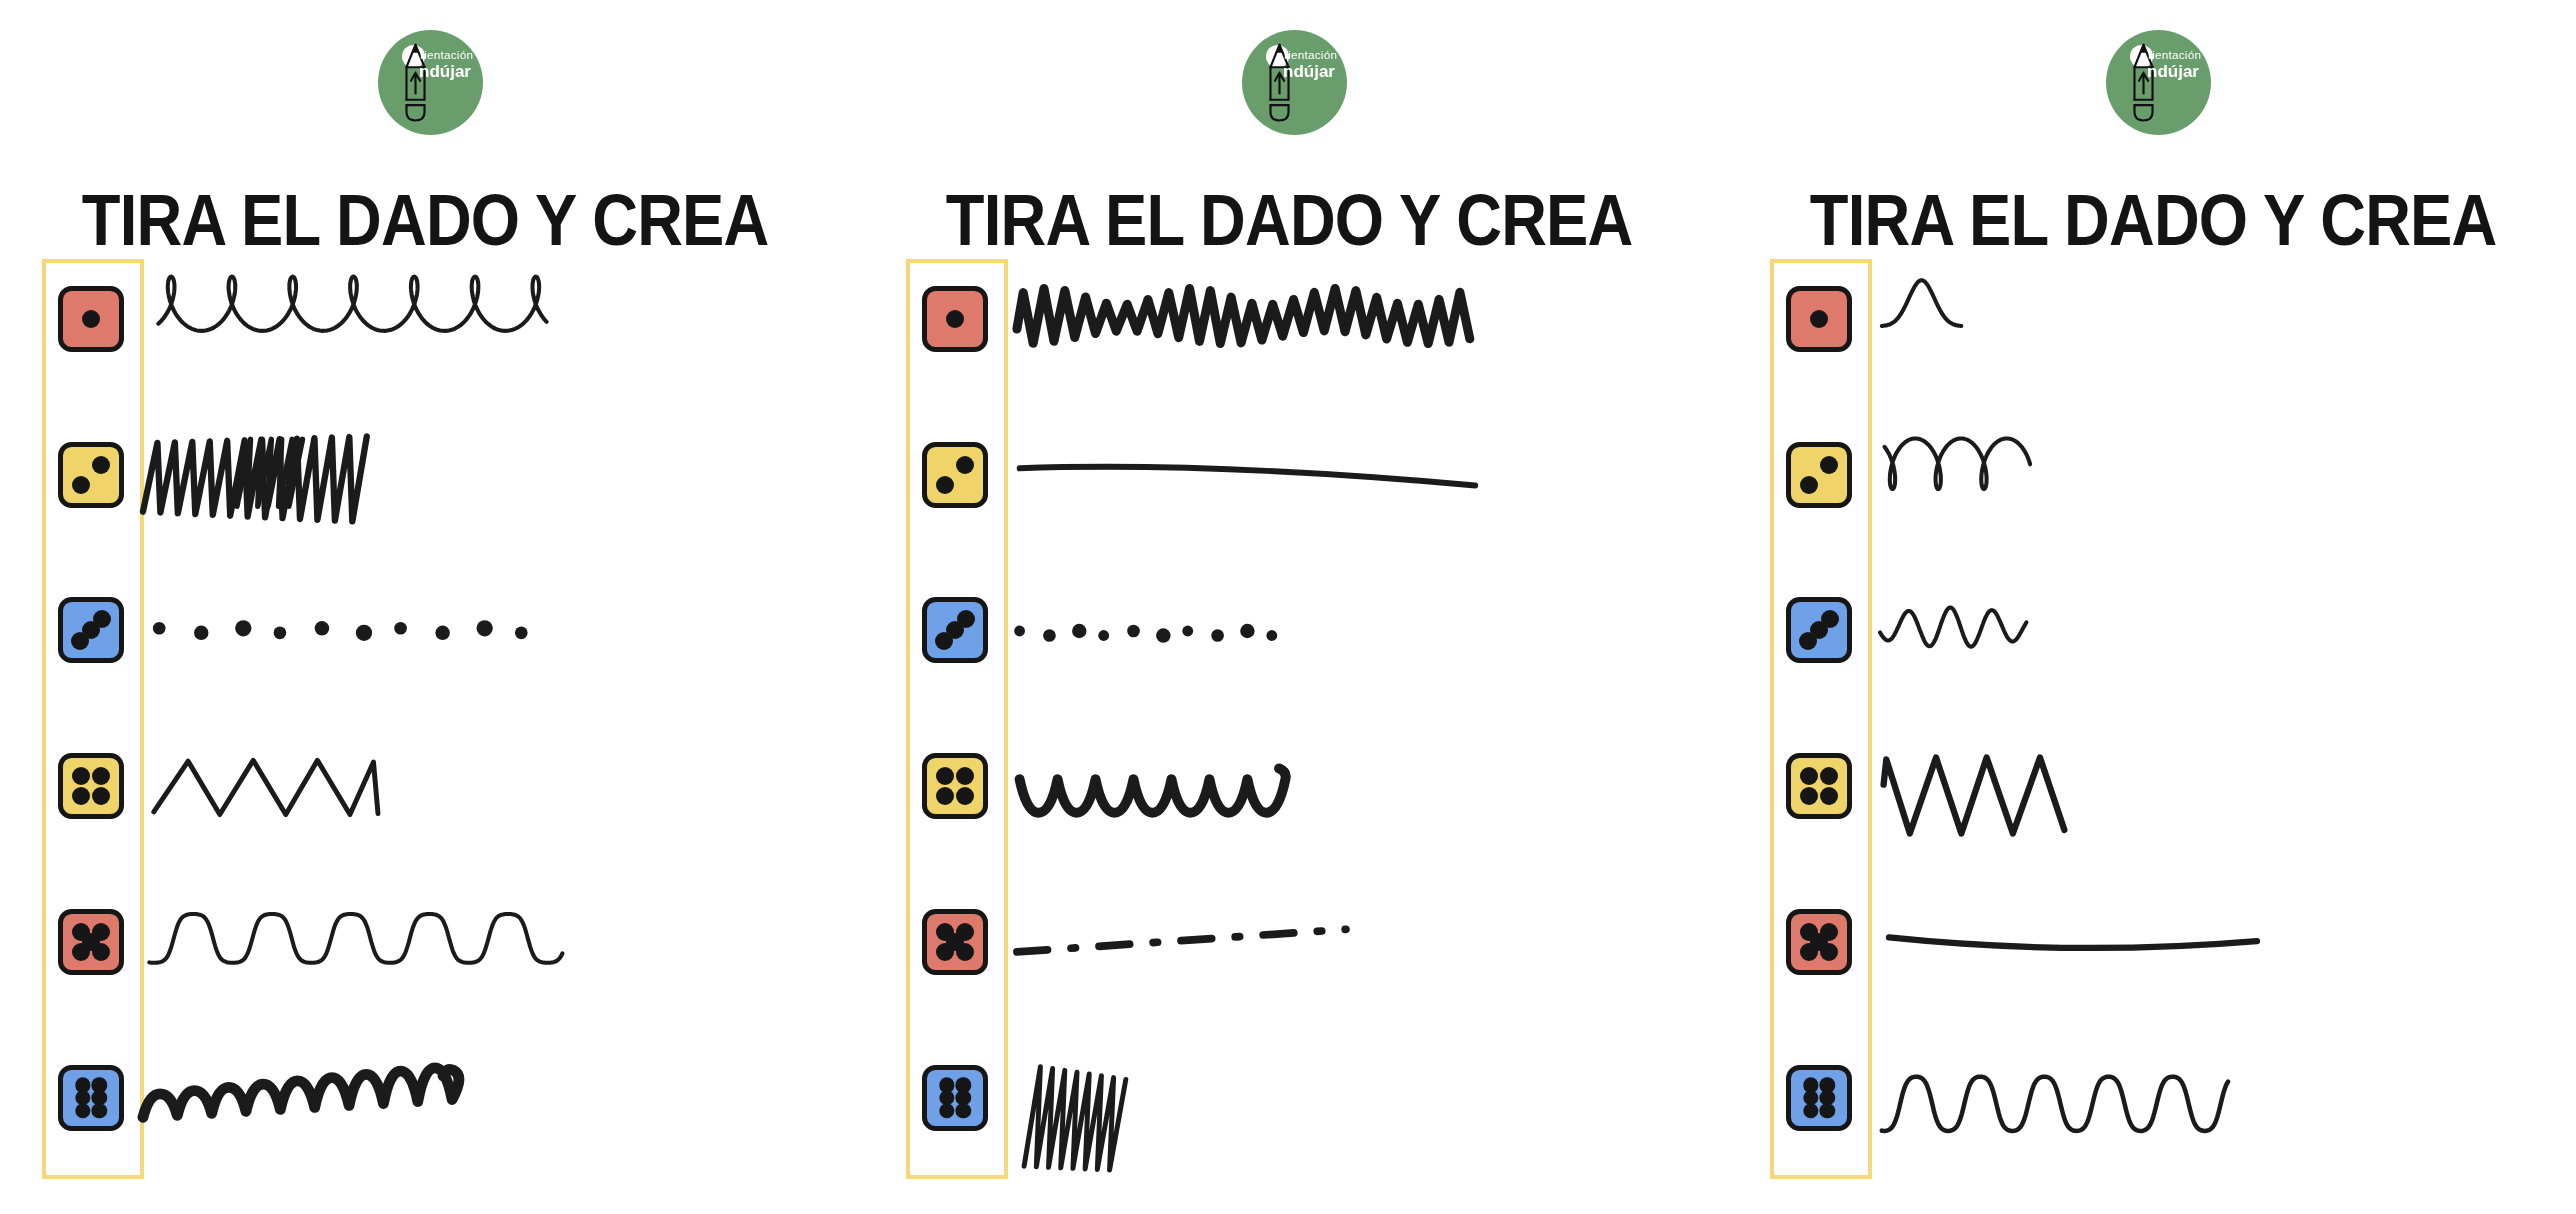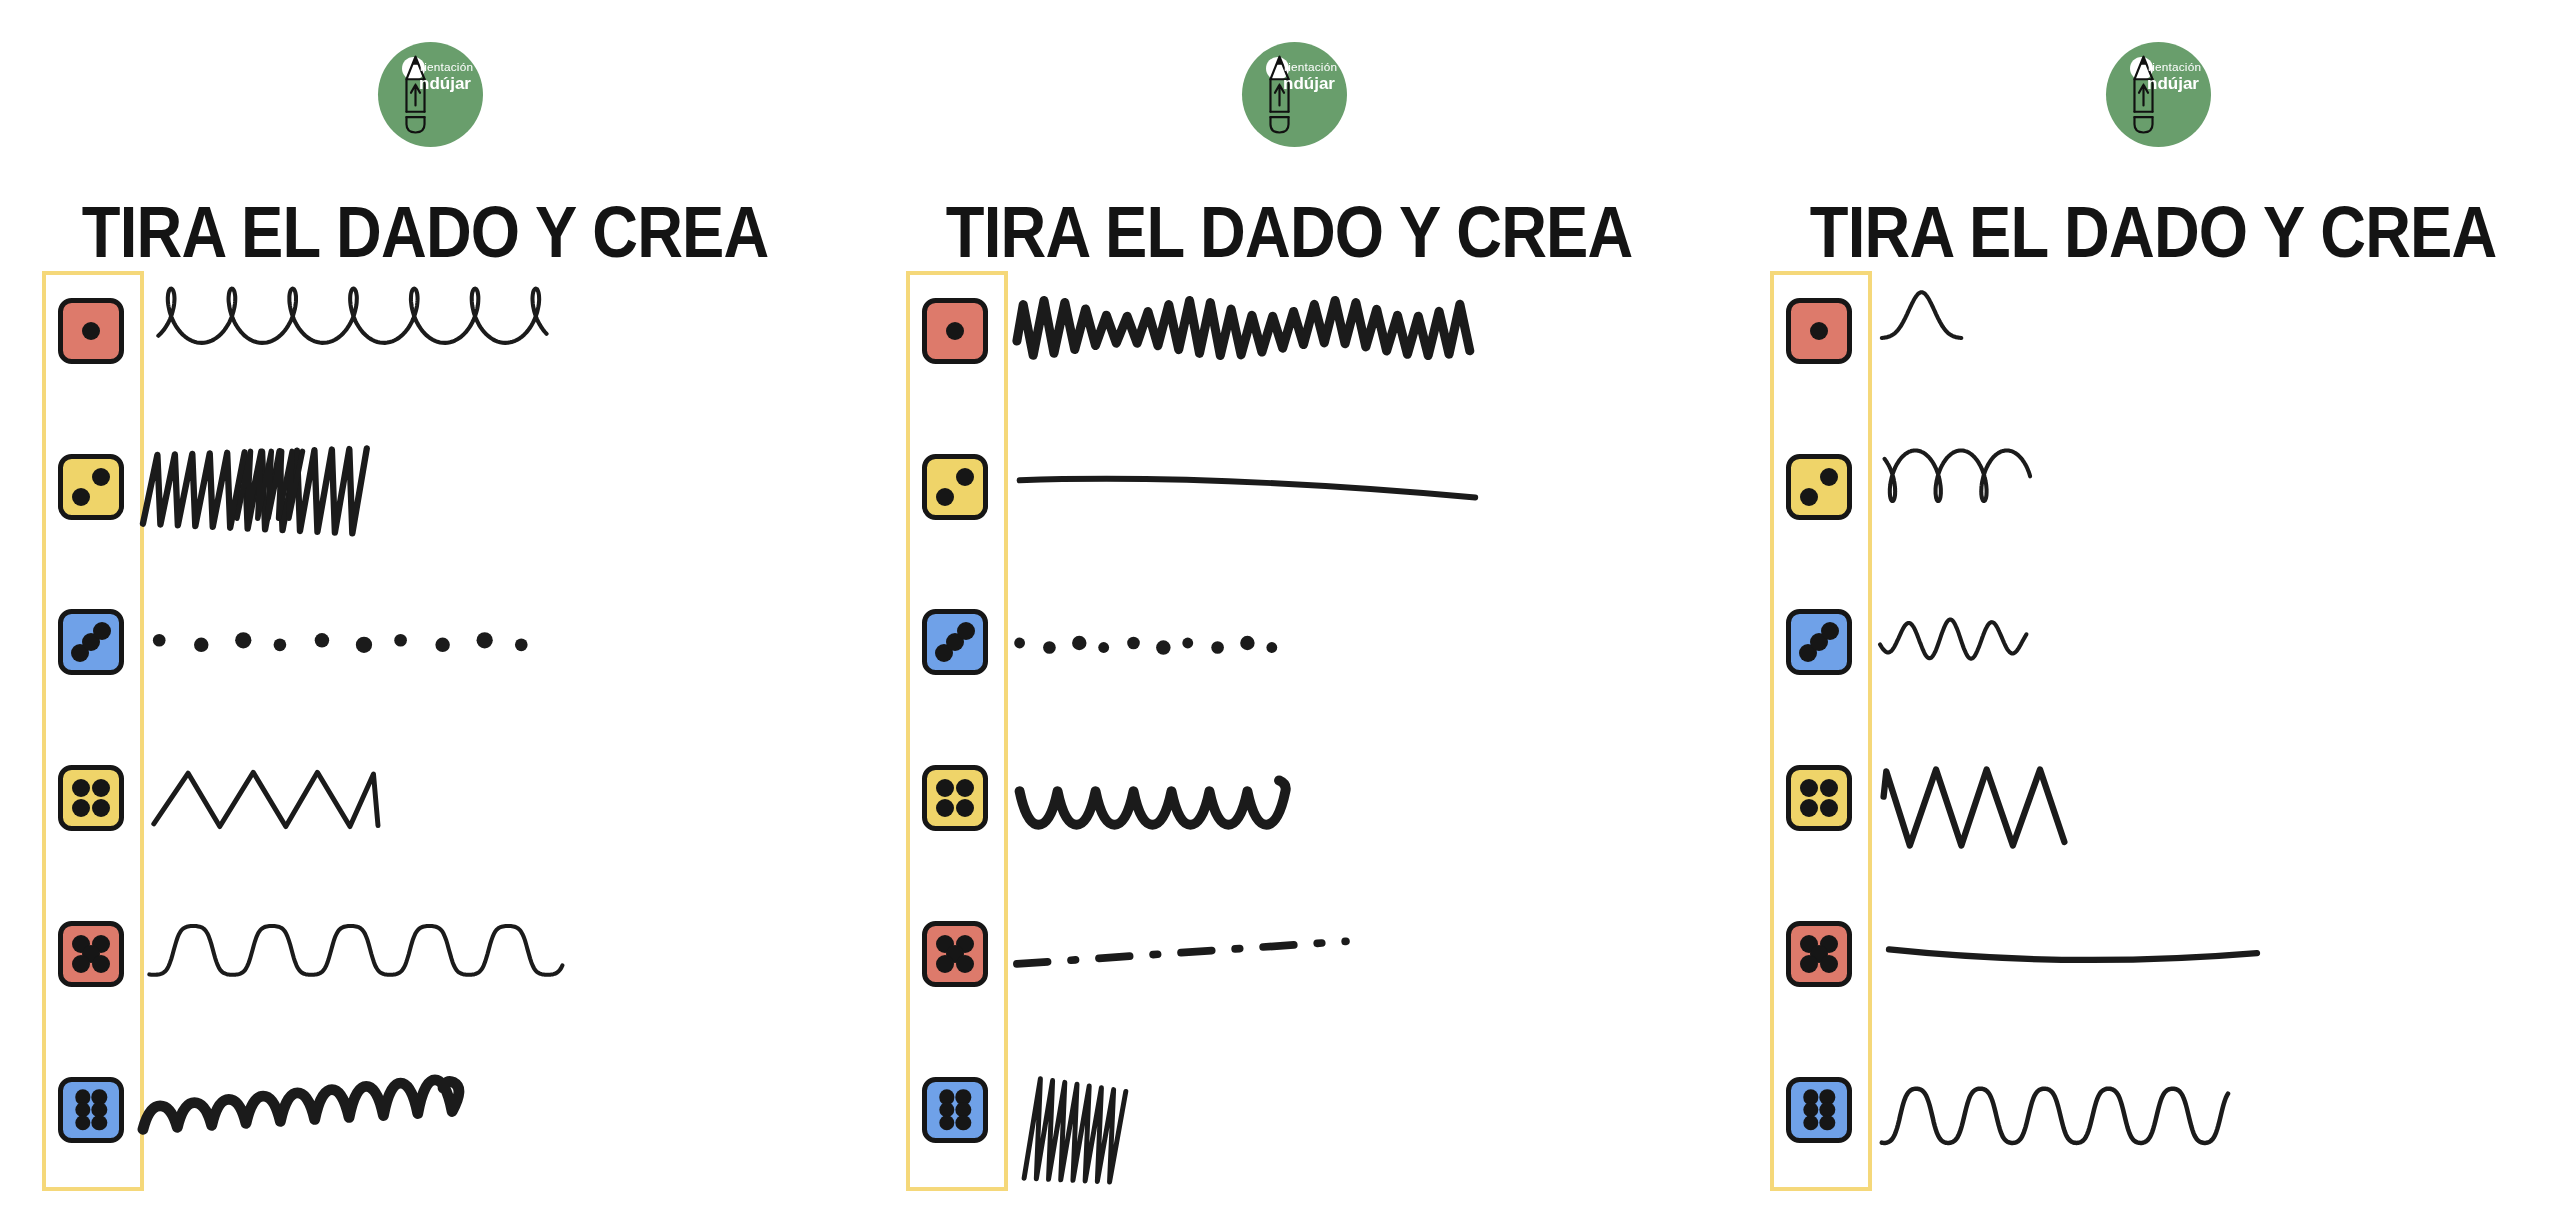--- a/index.html
+++ b/index.html
@@ -1,20 +1,20 @@
 <!DOCTYPE html>
 <html style="font-size:14.5px"><head>
 <meta charset="utf-8">
 <style>
   html,body{margin:0;padding:0;}
   body{
     width:2576px;height:1215px;position:relative;background:#ffffff;
     font-family:"Liberation Sans",sans-serif;overflow:hidden;
   }
-  .panel{position:absolute;top:12px;width:850px;height:852px;padding-left:45px;}
+  .panel{position:absolute;top:0;width:850px;height:852px;padding-left:45px;}
 
   
   .logo{position:absolute;left:378px;top:30px;width:105px;height:105px;border-radius:50%;}
   .logo-dot{position:absolute;left:23.5px;top:14.5px;width:23.5px;height:23.5px;border-radius:50%;background:#ffffff;}
   .logo-pencil{position:absolute;left:22px;top:11.8px;}
   .logo-text-top{position:absolute;left:42px;top:20px;font-size:11.8px;line-height:11.8px;color:#ffffff;letter-spacing:0.2px;}
   .logo-text-bottom{position:absolute;left:41px;top:33px;font-size:17px;line-height:17px;font-weight:bold;color:#ffffff;}
 
   
   .title{position:absolute;left:0;top:136px;width:850px;text-align:center;

